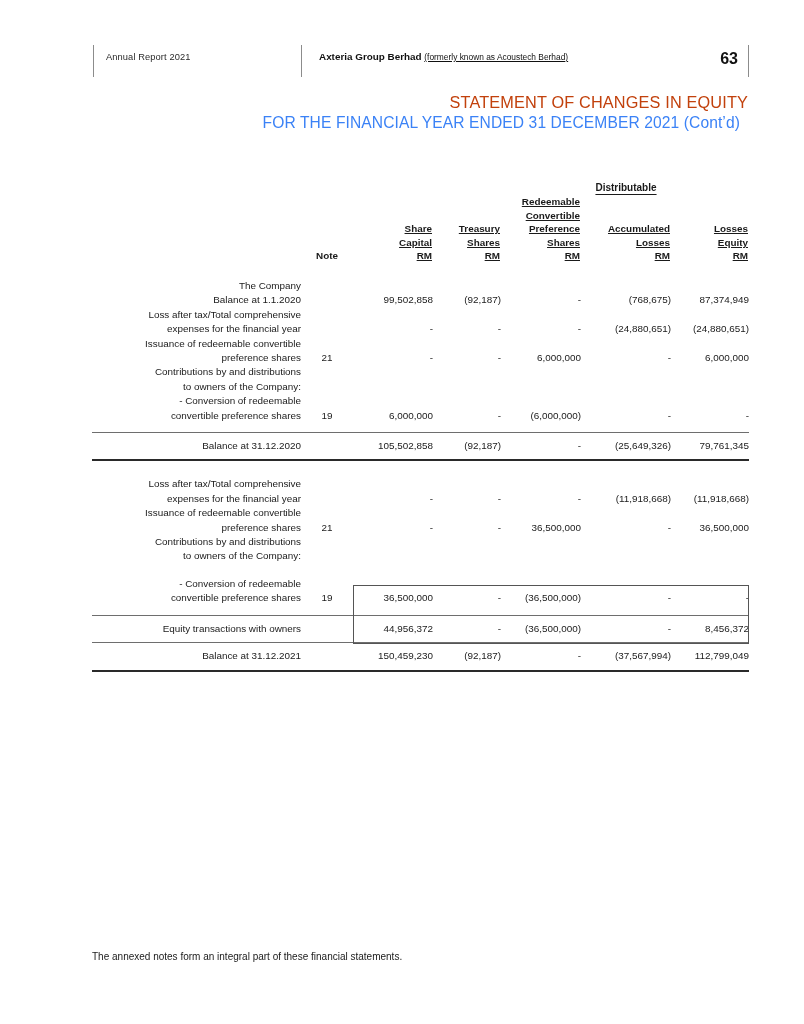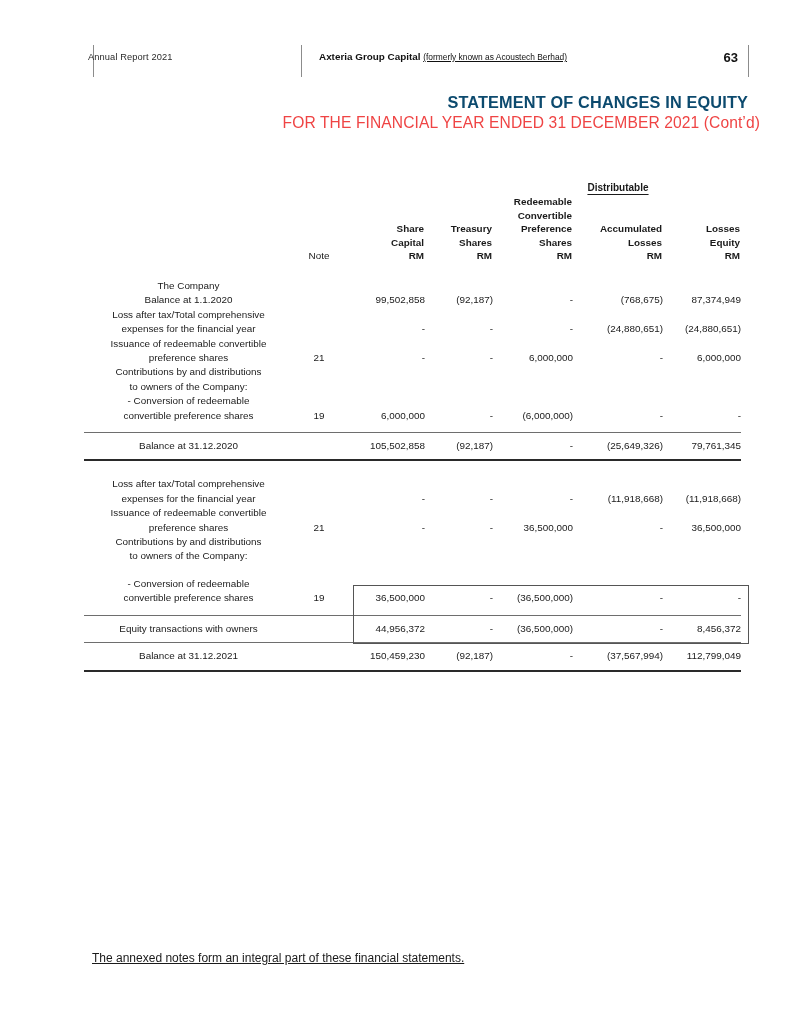--- a/index.html
+++ b/index.html
@@ -28,21 +28,21 @@
     position: absolute;
     background: #8c8c8c;
     width: 1px;
   }
   .rule-left  { left: 93px;  top: 45px; height: 32px; }
   .rule-mid   { left: 301px; top: 45px; height: 32px; }
   .rule-right { left: 748px; top: 45px; height: 32px; }
 
   .runhead-left {
     position: absolute;
-    left: 88px;
+    left: 106px;
     top: 52px;
     font-size: 9.3px;
     letter-spacing: .1px;
     color: #2b2b2b;
   }
   .runhead-center {
     position: absolute;
     left: 319px;
     top: 51px;
     font-size: 9.6px;
@@ -57,51 +57,51 @@
     font-weight: normal;
     font-size: 8.4px;
     text-decoration: underline;
   }
   .runhead-pageno {
     position: absolute;
     left: 700px;
     top: 50px;
     width: 38px;
     text-align: right;
-    font-size: 13px;
+    font-size: 16px;
     font-weight: bold;
     color: #111;
   }
 
   
   .title1 {
     position: absolute;
     right: 56px;
     top: 93px;
     font-size: 16.3px;
-    font-weight: bold;
+    font-weight: normal;
     letter-spacing: .15px;
-    color: #0c4a6e;
+    color: #c2410c;
     white-space: nowrap;
   }
   .title2 {
     position: absolute;
-    right: 44px;
+    right: 64px;
     top: 114px;
     font-size: 15.6px;
     font-weight: normal;
     letter-spacing: .1px;
-    color: #ef4444;
+    color: #3b82f6;
     white-space: nowrap;
   }
 
   
   .tbl {
     position: absolute;
-    left: 84px;
+    left: 92px;
     top: 178px;
     width: 657px;
     font-size: 9.9px;
     color: #1a1a1a;
   }
   table.sheet {
     border-collapse: collapse;
     width: 657px;
     table-layout: fixed;
   }
@@ -115,21 +115,21 @@
     white-space: nowrap;
   }
   col.c-label { width: 209px; }
   col.c-note  { width: 52px;  }
   col.c-sc    { width: 80px;  }
   col.c-ts    { width: 68px;  }
   col.c-rcps  { width: 80px;  }
   col.c-al    { width: 90px;  }
   col.c-te    { width: 78px;  }
 
-  td.label { text-align: center; padding-left: 1px; }
+  td.label { text-align: right; padding-left: 1px; }
   td.note  { text-align: center; }
   td.num   { text-align: right; padding-right: 1px; }
 
   
   .hdr td {
     font-weight: bold;
     line-height: 13.6px;
     vertical-align: bottom;
   }
   .distrib-row td { height: 17px; }
@@ -141,23 +141,24 @@
     text-align: center;
     display: block;
   }
   .hdr-stack {
     display: block;
     text-align: right;
     font-weight: bold;
     font-size: 9.9px;
     line-height: 13.6px;
     padding-right: 1px;
+    text-decoration: underline;
   }
   .note-hdr {
-    font-weight: normal;
+    font-weight: bold;
     text-align: center;
     display: block;
     margin-top: 18px;
   }
 
   
   tr.gap-6 td  { height: 6px;  line-height: 6px; font-size: 0; }
   tr.gap-9 td  { height: 9px;  line-height: 9px; font-size: 0; }
   tr.gap-13 td { height: 13px; line-height: 13px; font-size: 0; }
   tr.gap-16 td { height: 16px; line-height: 16px; font-size: 0; }
@@ -183,38 +184,37 @@
     border: 1px solid #555;
     pointer-events: none;
     box-sizing: border-box;
   }
 
   
   .footnote {
     position: absolute;
     left: 92px;
     top: 951px;
-    font-size: 12px;
+    font-size: 10px;
     color: #1a1a1a;
-    text-decoration: underline;
   }
 </style>
 </head>
 <body>
 
 <div class="page">
 
   <div class="runhead-rule rule-left"></div>
   <div class="runhead-rule rule-mid"></div>
   <div class="runhead-rule rule-right"></div>
 
   <div class="runhead-left">Annual Report 2021</div>
 
   <div class="runhead-center">
-    <span class="brand">Axteria Group Capital</span>
+    <span class="brand">Axteria Group Berhad</span>
     <span class="formerly">(formerly known as Acoustech Berhad)</span>
   </div>
 
   <div class="runhead-pageno">63</div>
 
   <div class="title1">STATEMENT OF CHANGES IN EQUITY</div>
   <div class="title2">FOR THE FINANCIAL YEAR ENDED 31 DECEMBER 2021 (Cont’d)</div>
 
   <div class="tbl">
     <table class="sheet">

